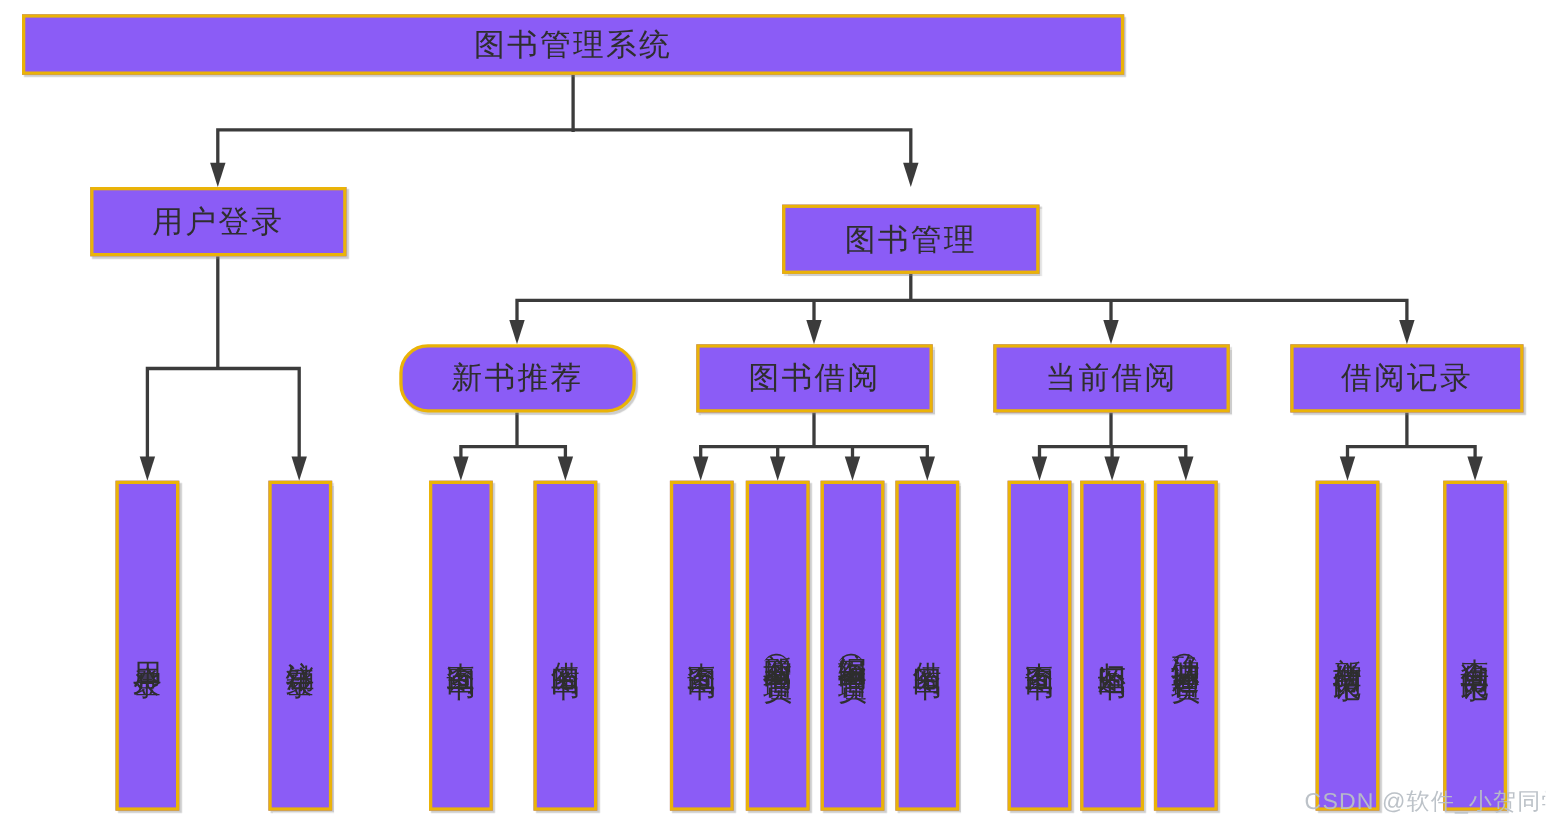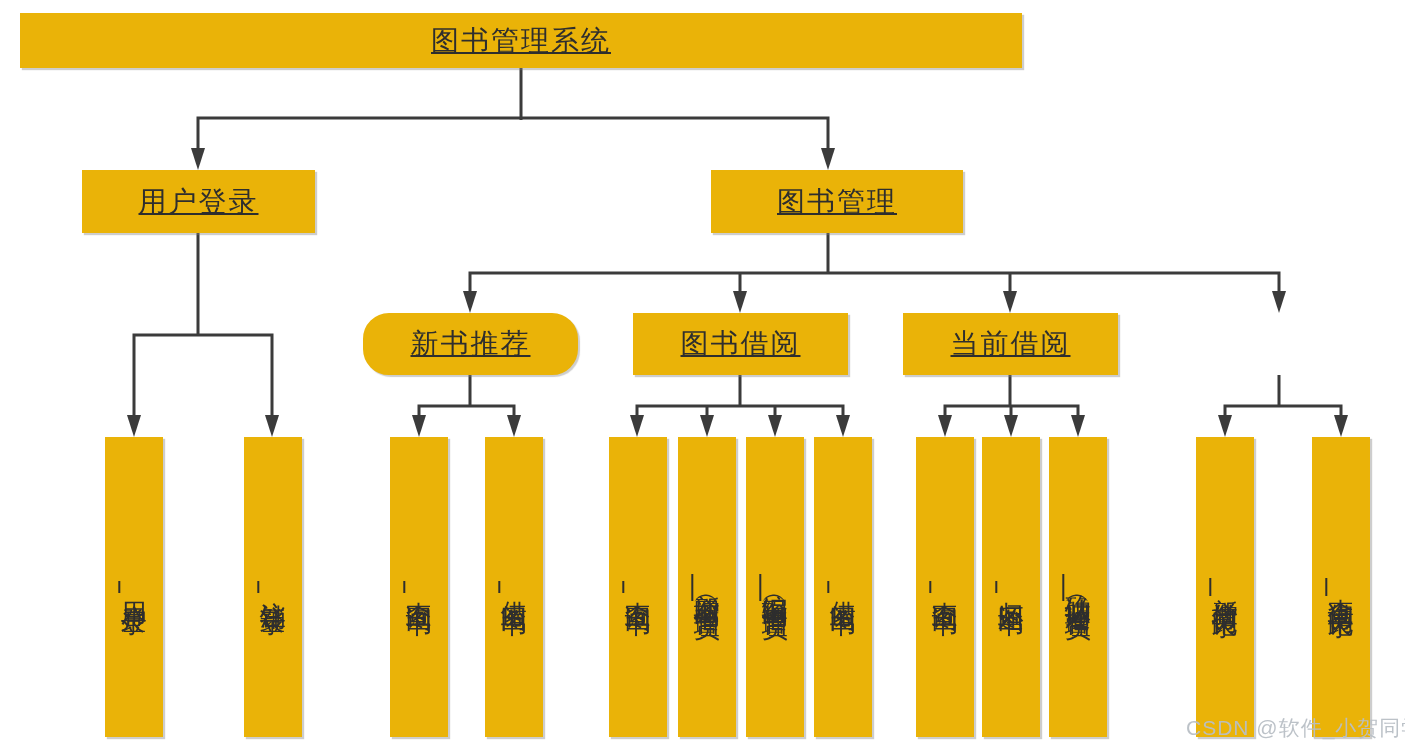--- a/index.html
+++ b/index.html
@@ -4,23 +4,23 @@
 <style>
   html,body { margin:0; padding:0; background:#ffffff; }
   .canvas {
     position:relative; width:1405px; height:747px; background:#ffffff;
     font-family:"Liberation Sans", sans-serif; color:#2e2e2e; overflow:hidden;
   }
   .wires { position:absolute; left:0; top:0; width:1405px; height:747px; }
   .wire  { stroke:#3b3b3b; stroke-width:3; fill:none; }
   .head  { fill:#3b3b3b; stroke:none; }
   .hbox, .vbox {
-    position:absolute; box-sizing:border-box; background:#eab308;
+    position:absolute; box-sizing:border-box; background:#8b5cf6;
     border:3px solid #eab308; box-shadow:2px 2px 1px rgba(130,130,130,0.40);
-    display:flex; align-items:center; justify-content:center;text-decoration:underline;
+    display:flex; align-items:center; justify-content:center;
   }
   .hbox { font-size:28px; letter-spacing:2px; }
   .vbox { width:58px; height:300px; top:437px; font-size:26px; }
   .vtext {
     writing-mode:vertical-rl; text-orientation:mixed;
     letter-spacing:3px; line-height:1.1; white-space:nowrap;
   }
   .watermark {
     position:absolute; left:1186px; top:714px; font-size:21px;
     color:rgba(184,191,197,0.95); white-space:nowrap; letter-spacing:1px;
@@ -58,25 +58,26 @@
     <polygon class="head" points="938,415 952,415 945,437"></polygon>
     <polygon class="head" points="1004,415 1018,415 1011,437"></polygon>
     <polygon class="head" points="1071,415 1085,415 1078,437"></polygon>
     <polygon class="head" points="1218,415 1232,415 1225,437"></polygon>
     <polygon class="head" points="1334,415 1348,415 1341,437"></polygon>
   </svg>
 
   <div class="hbox" style="left:20px;top:13px;width:1002px;height:55px;">图书管理系统</div>
 
   <div class="hbox" style="left:82px;top:170px;width:233px;height:63px;">用户登录</div>
-  <div class="hbox" style="left:711px;top:170px;width:252px;height:63px;">图书管理</div>
+  <div class="hbox" style="left:711px;top:186px;width:234px;height:63px;">图书管理</div>
 
   <div class="hbox" style="left:363px;top:313px;width:215px;height:62px;border-radius:26px;">新书推荐</div>
   <div class="hbox" style="left:903px;top:313px;width:215px;height:62px;">当前借阅</div>
   <div class="hbox" style="left:633px;top:313px;width:215px;height:62px;">图书借阅</div>
+  <div class="hbox" style="left:1173px;top:313px;width:212px;height:62px;">借阅记录</div>
 
   <div class="vbox" style="left:105px;">
     <span class="vtext">用户登录</span>
     </div>
   <div class="vbox" style="left:244px;">
     <span class="vtext">注销登录</span>
     </div>
 
   <div class="vbox" style="left:390px;">
     <span class="vtext">查询图书</span>

